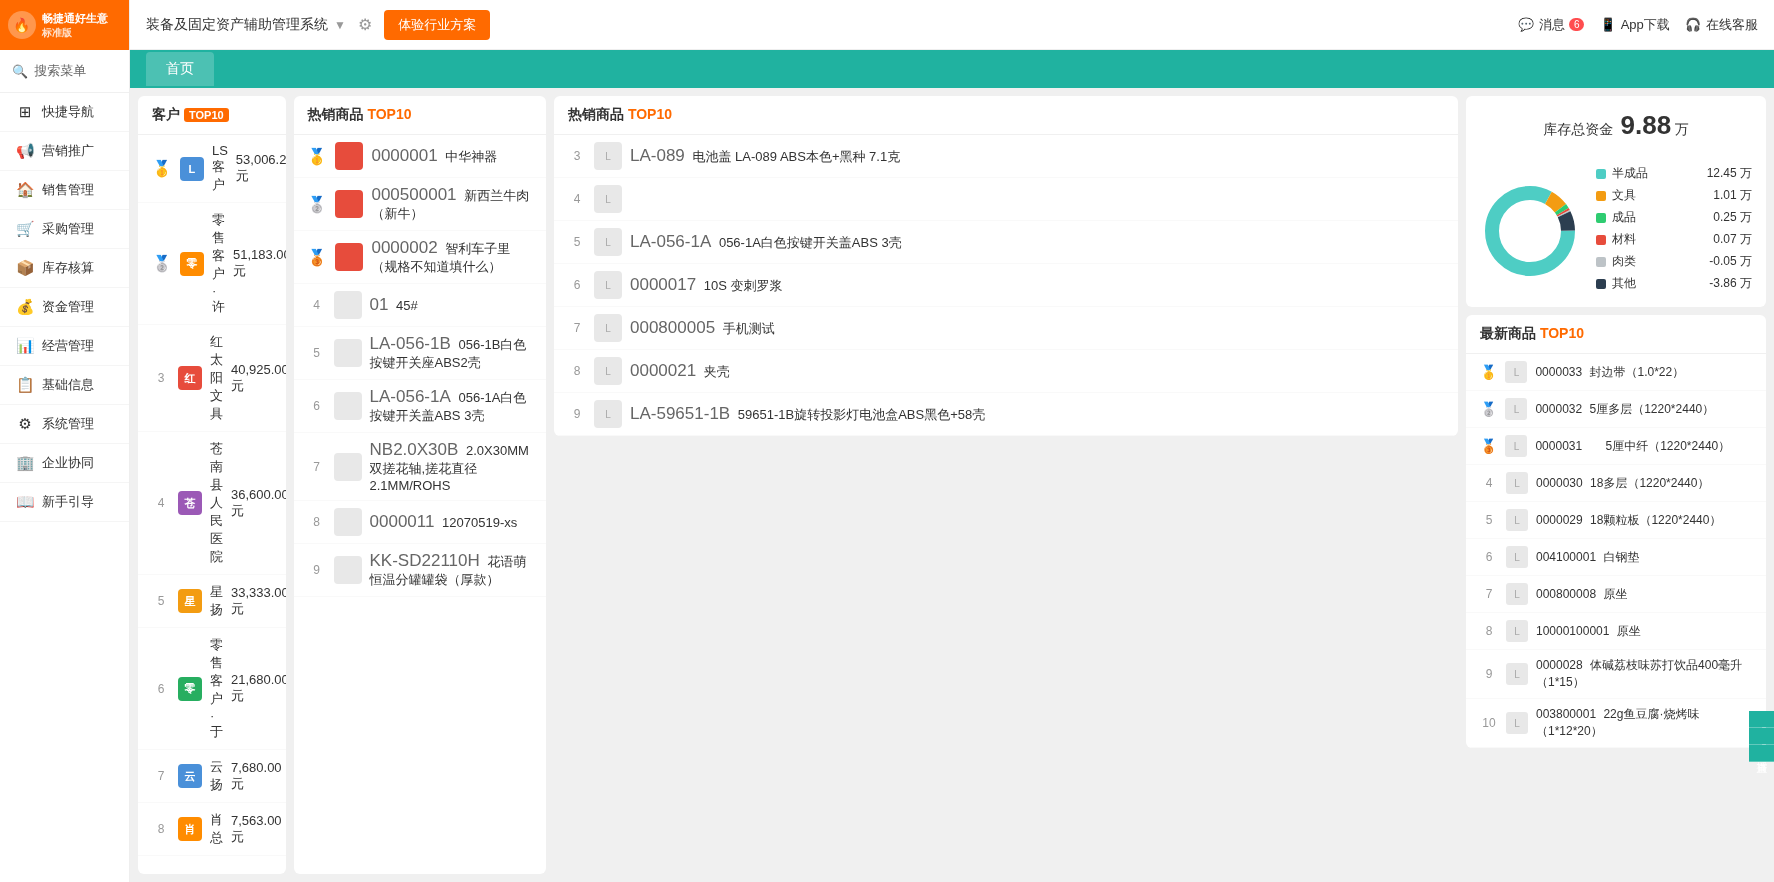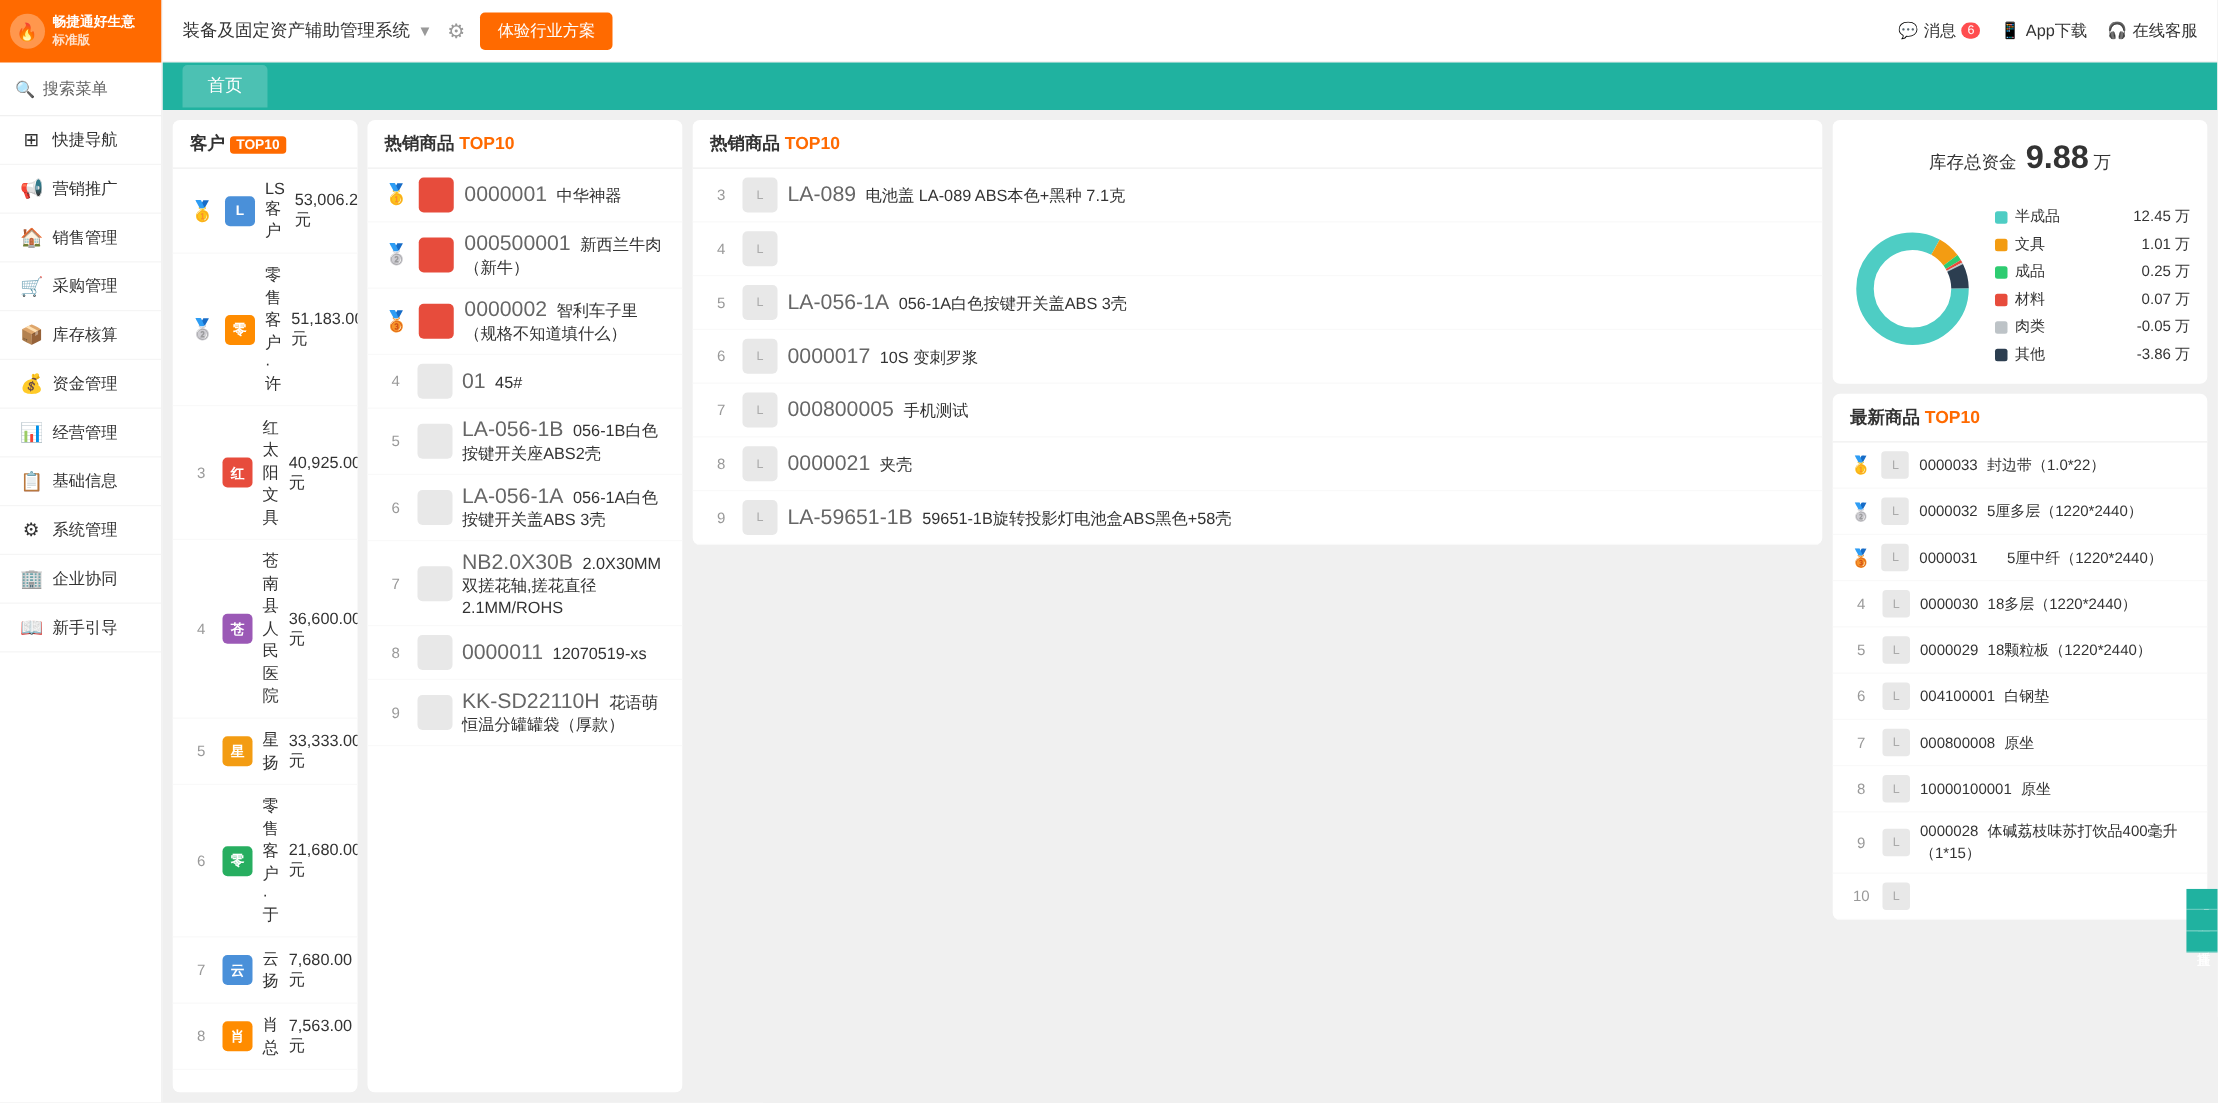--- a/index.html
+++ b/index.html
@@ -659,20 +659,24 @@
     <span style="width:18px;text-align:center;color:#999;font-size:12px;">9</span>
     <div class="new-prod-thumb">L</div>
     <div class="new-prod-info">
       <span>0000028</span>
       <span style="margin-left:4px;">体碱荔枝味苏打饮品400毫升（1*15）</span>
     </div>
   </div>
             <div class="new-prod-item">
     <span style="width:18px;text-align:center;color:#999;font-size:12px;">10</span>
     <div class="new-prod-thumb">L</div>
+    <div class="new-prod-info">
+      <span>003800001</span>
+      <span style="margin-left:4px;">22g鱼豆腐·烧烤味（1*12*20）</span>
+    </div>
   </div>
           </div>
       </div>
     </div>
 
   </div>
 </div>
 
 <div class="float-btns" id="float-btns">
     <div class="float-btn">客服热线</div>

